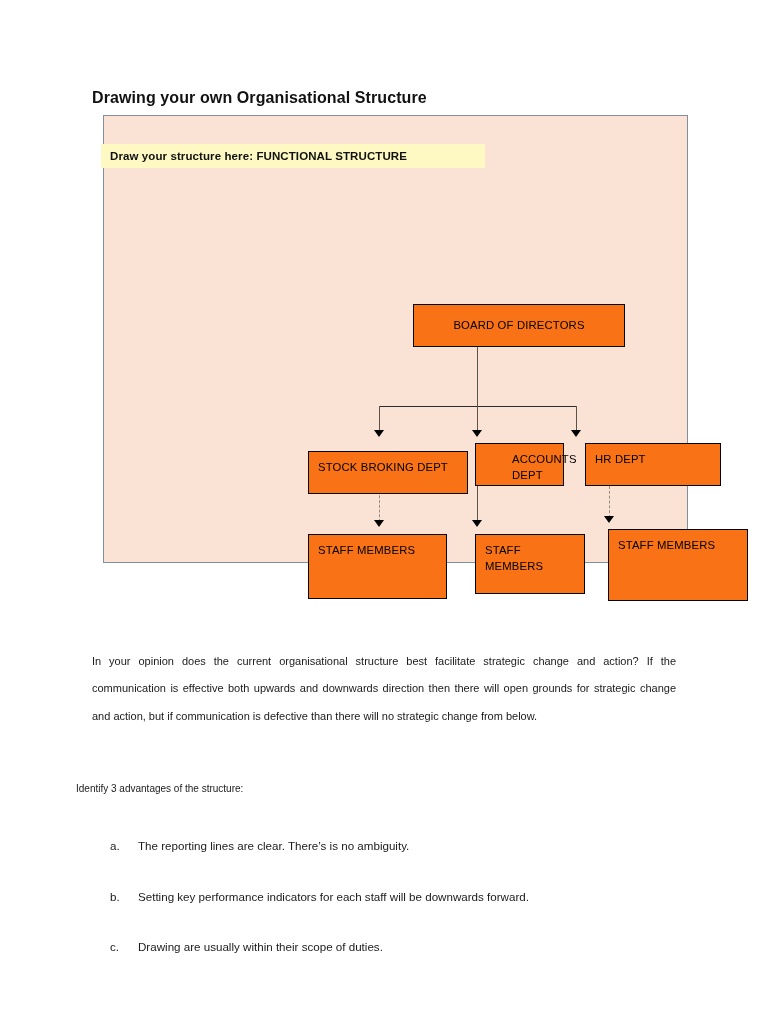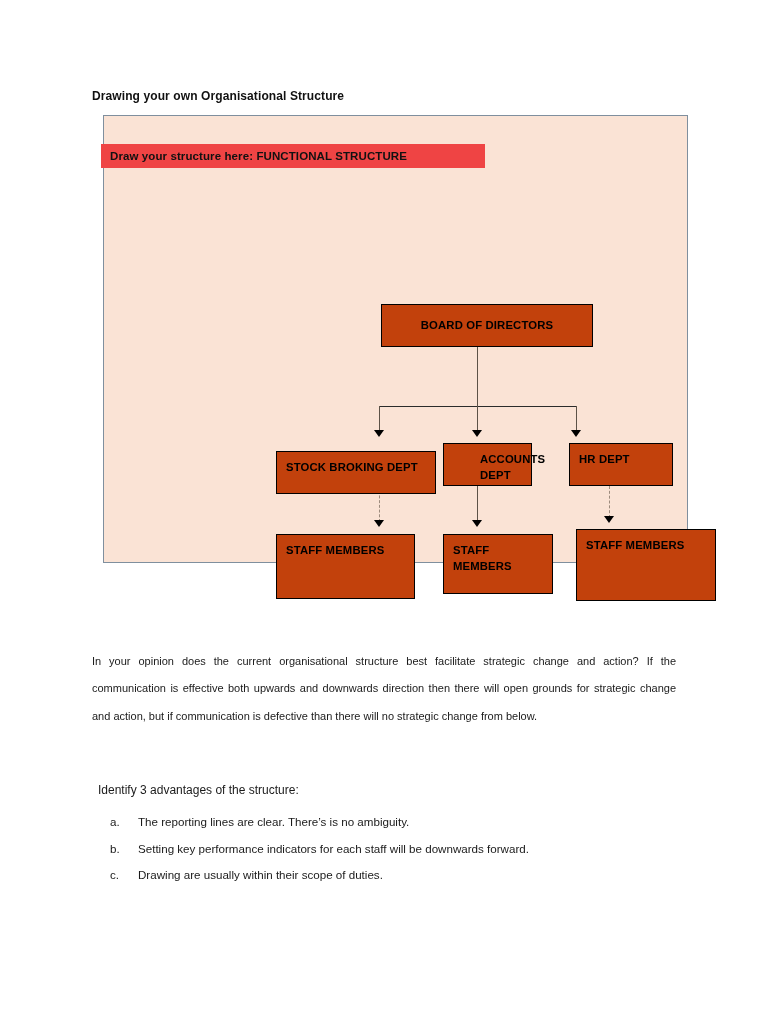--- a/index.html
+++ b/index.html
@@ -15,21 +15,21 @@
     font-family: "Liberation Sans", sans-serif;
     color: #1a1a1a;
     overflow: hidden;
   }
 
   
   .page-title {
     position: absolute;
     left: 92px;
     top: 89px;
-    font-size: 12px;
+    font-size: 16px;
     font-weight: bold;
     letter-spacing: 0.1px;
     color: #111111;
     white-space: nowrap;
   }
 
   
   .canvas {
     position: absolute;
     left: 103px;
@@ -40,57 +40,58 @@
     border: 1px solid #7f8f9e;
     box-sizing: border-box;
   }
 
   .canvas-label {
     position: absolute;
     left: 101px;
     top: 144px;
     width: 384px;
     height: 24px;
-    background: #ef4444;
+    background: #fef9c3;
     box-sizing: border-box;
     display: flex;
     align-items: center;
     padding-left: 9px;
     font-size: 11.5px;
     font-weight: bold;
     color: #111111;
     letter-spacing: 0.1px;
     white-space: nowrap;
   }
 
   
   .node {
     position: absolute;
-    background: #c2410c;
+    background: #f97316;
     border: 1.3px solid #000000;
     box-sizing: border-box;
     font-size: 11.3px;
-    font-weight: bold;
+    font-weight: normal;
     color: #000000;
     letter-spacing: 0.15px;
     line-height: 1.42;
     padding: 7px 9px 0 9px;
+    margin-left: 32px;
   }
   .node.center {
     display: flex;
     align-items: center;
     justify-content: center;
     padding: 0;
     text-align: center;
   }
 
   #node-board      { left: 277px; top: 188px; width: 212px; height: 43px; }
   #node-stock      { left: 172px; top: 335px; width: 160px; height: 43px; }
   #node-accounts   { left: 339px; top: 327px; width: 89px;  height: 43px; padding-left: 36px; }
-  #node-hr         { left: 465px; top: 327px; width: 104px; height: 43px; }
+  #node-hr         { left: 449px; top: 327px; width: 136px; height: 43px; }
   #node-staff-1    { left: 172px; top: 418px; width: 139px; height: 65px; }
   #node-staff-2    { left: 339px; top: 418px; width: 110px; height: 60px; }
   #node-staff-3    { left: 472px; top: 413px; width: 140px; height: 72px; }
   .vline {
     position: absolute;
     width: 0;
     border-left: 1.2px solid #5c5247;
   }
   .vline.dashed {
     border-left: 1.2px dashed #9c8b7d;
@@ -135,23 +136,23 @@
     top: 648px;
     width: 584px;
     font-size: 11px;
     line-height: 27.3px;
     text-align: justify;
     text-justify: inter-word;
     color: #1a1a1a;
   }
   .prompt {
     position: absolute;
-    left: 98px;
+    left: 76px;
     top: 783px;
-    font-size: 12px;
+    font-size: 10px;
     color: #1a1a1a;
     white-space: nowrap;
   }
   .adv-list {
     position: absolute;
     left: 110px;
     top: 809px;
     width: 570px;
   }
   .adv-item {
@@ -159,21 +160,21 @@
     align-items: baseline;
     font-size: 11.6px;
     line-height: 26.6px;
     color: #1a1a1a;
   }
   .adv-marker {
     width: 28px;
     flex: 0 0 28px;
     color: #1a1a1a;
   }
-  .adv-text { flex: 1 1 auto; }
+  .adv-text { flex: 1 1 auto; margin-top: 24px; }
 </style>
 </head>
 <body>
 
 <div class="page-title">Drawing your own Organisational Structure</div>
 
 <div class="canvas">
 
   <div class="vline" id="trunk"></div>
   <div class="hline" id="hbar"></div>

